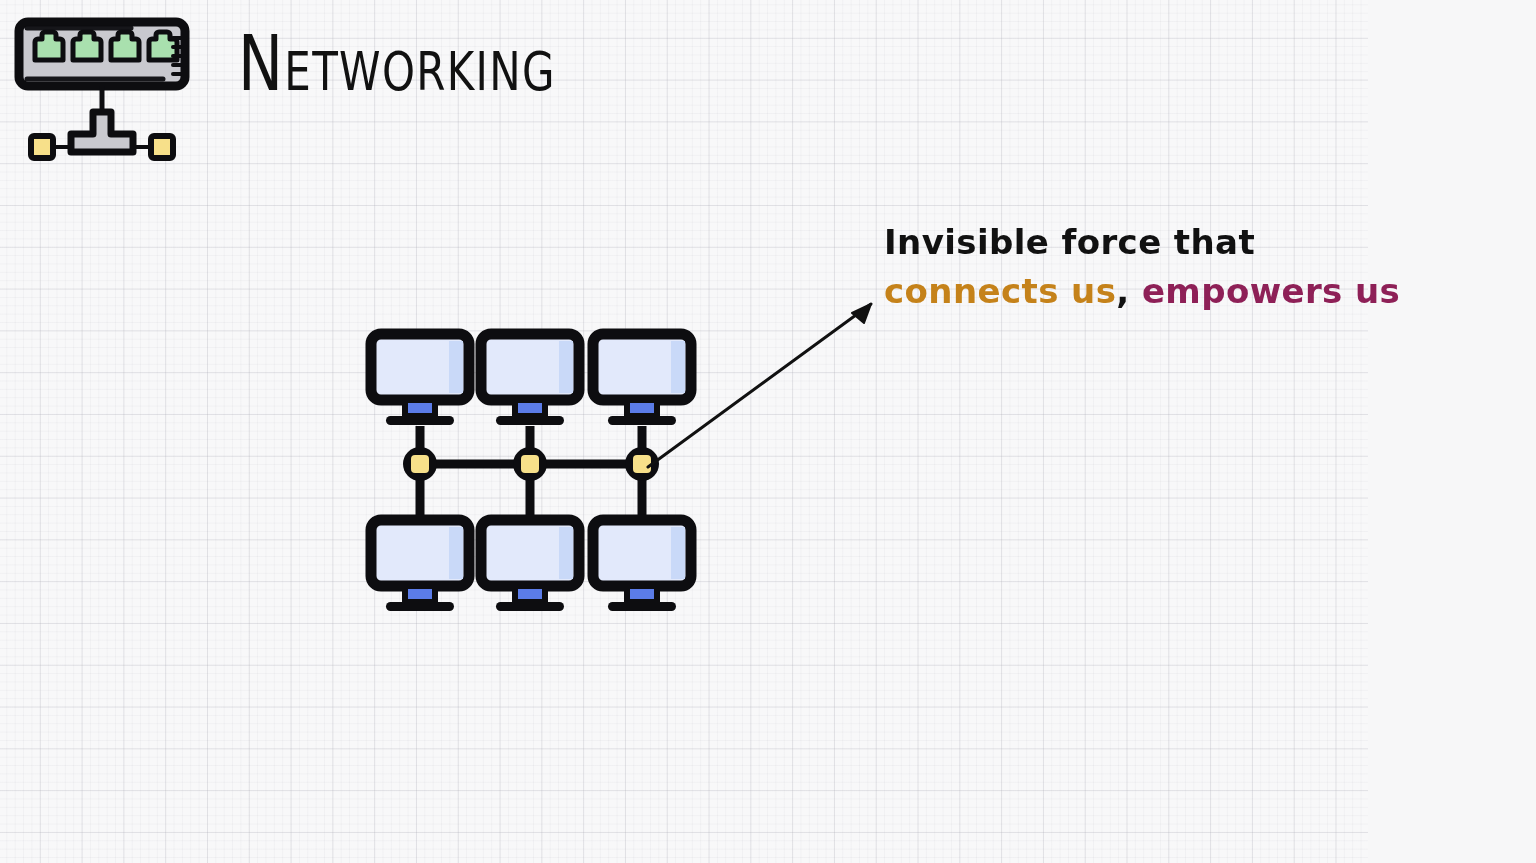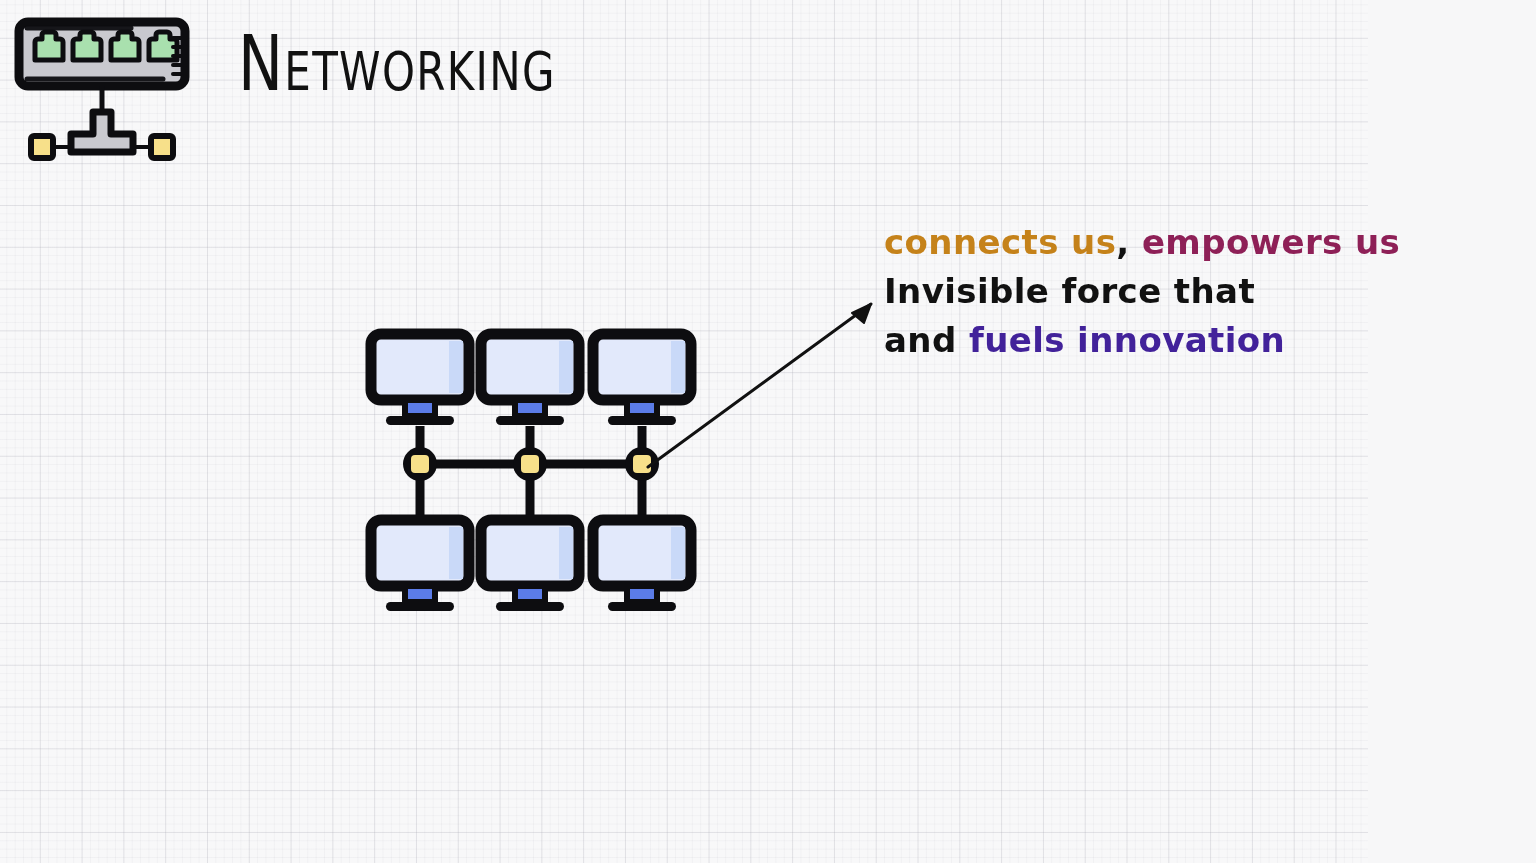--- a/index.html
+++ b/index.html
@@ -192,23 +192,20 @@
 
   <div id="callout-arrow">
     <svg width="270" height="200" viewBox="0 0 270 200" xmlns="http://www.w3.org/2000/svg">
       <path d="M18 187 L241 24" stroke="#111111" stroke-width="3" fill="none" stroke-linecap="round"></path>
       <path d="M241 24 L222 33 L234 43 Z" fill="#111111" stroke="#111111" stroke-width="2" stroke-linejoin="round"></path>
     </svg>
   </div>
 
   <div id="callout-text">
     <span class="line">
-      <span class="tx-amber">connects us</span><span class="tx-black">, </span><span class="tx-magenta">empowers us</span>
-    </span>
-    <span class="line">
       <span class="tx-black">Invisible force that</span>
     </span>
     <span class="line">
-      <span class="tx-black">and </span><span class="tx-violet">fuels innovation</span>
+      <span class="tx-amber">connects us</span><span class="tx-black">, </span><span class="tx-magenta">empowers us</span>
     </span>
   </div>
 
 </div>
 
 </body></html>

